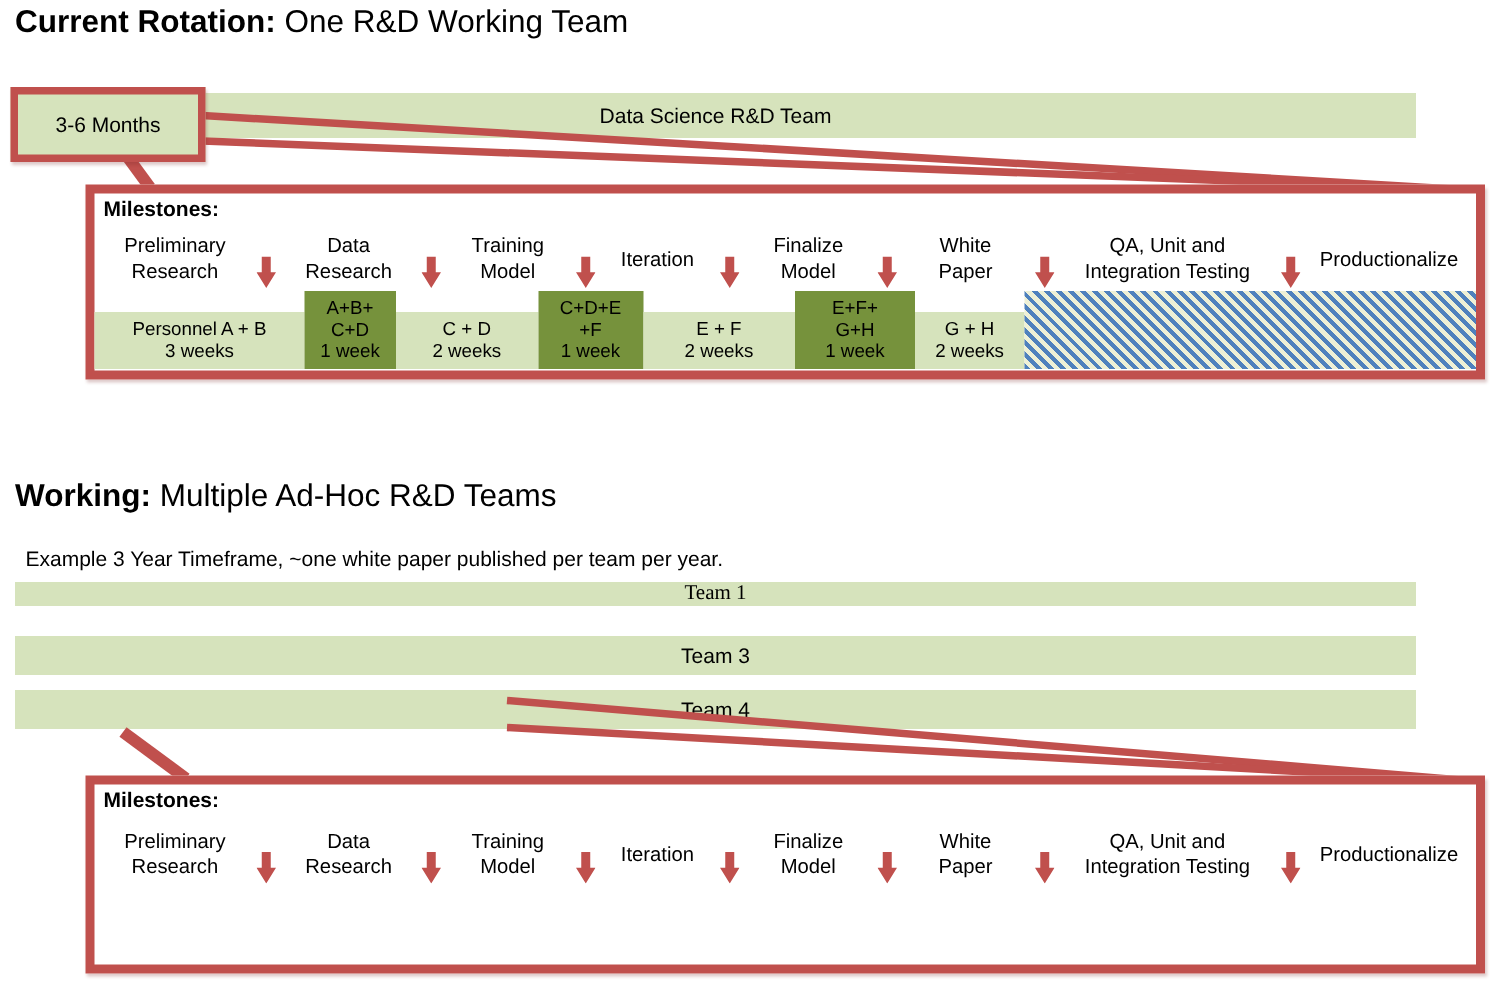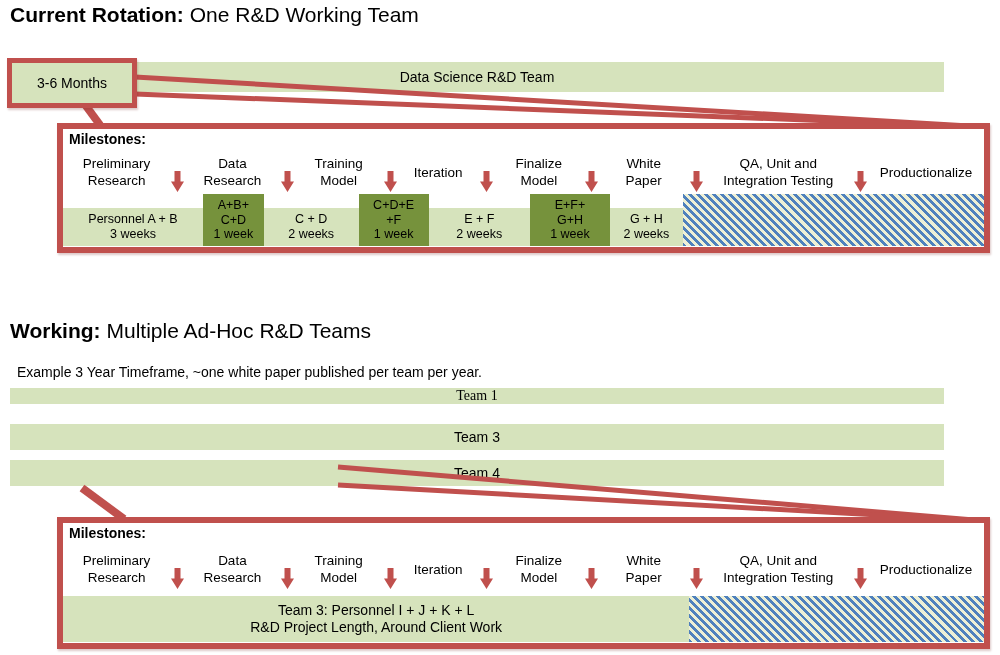--- a/index.html
+++ b/index.html
@@ -275,22 +275,15 @@
           </svg>
       </div>
       <div class="stage st8">
         <div class="slabel">
             <span class="l">Productionalize</span>
             <span class="l"></span>
           </div>
       </div>
     </div>
 
-    <div class="pbar-row">
-      <div class="pbar-green">
-        <span>Team 3: Personnel I + J + K + L</span>
-        <span>R&amp;D Project Length, Around Client Work</span>
-      </div>
-      <div class="pbar-hatch hatch"></div>
-    </div>
   </div>
 
 </div>
 
 </body></html>

